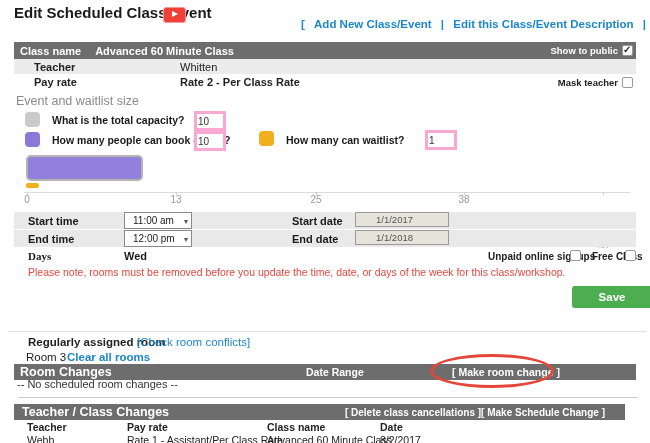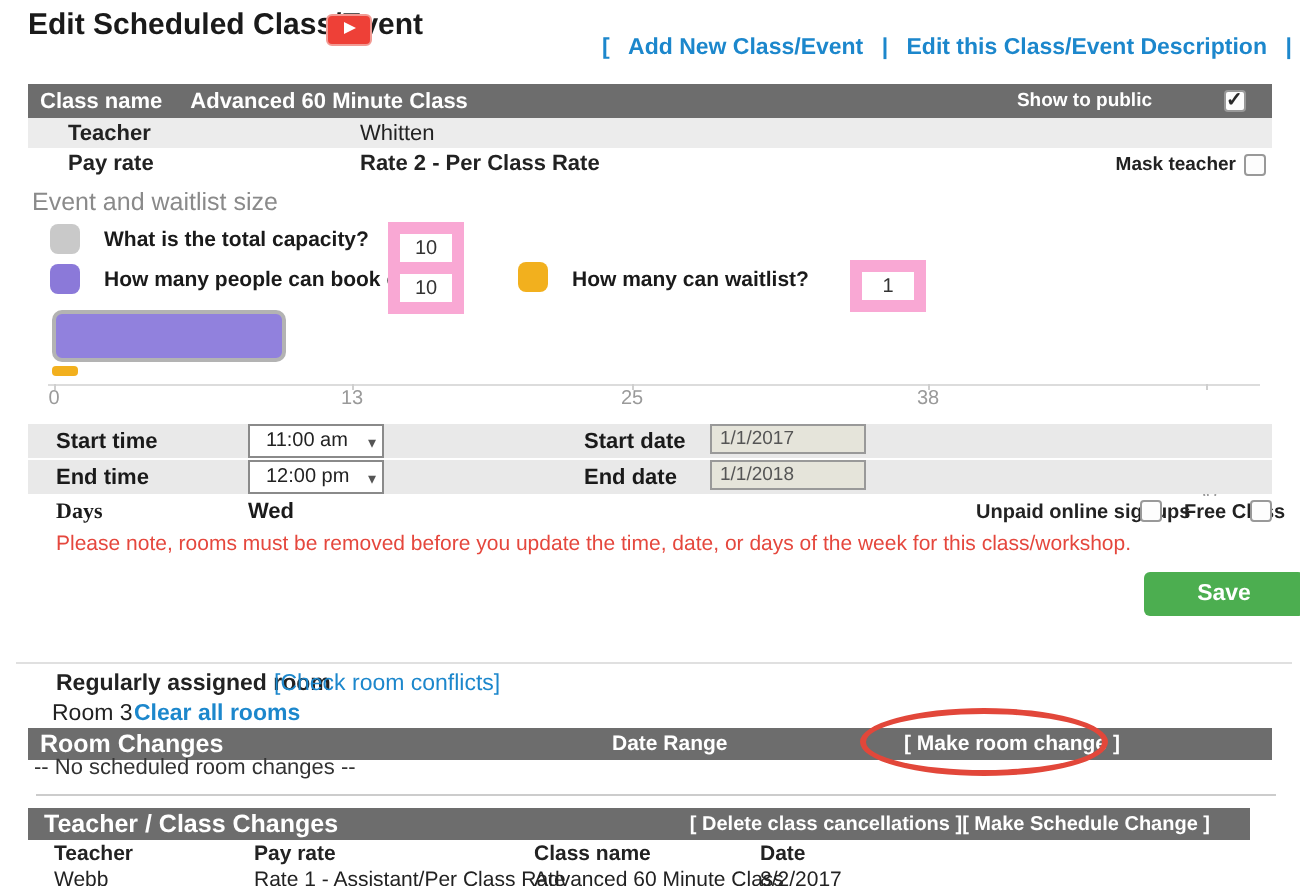--- a/index.html
+++ b/index.html
@@ -18,61 +18,61 @@
   .top-links { left:295px; top:18px; width:350px; text-align:right;
     font-size:11.5px; font-weight:bold; color:#1c87cc; white-space:nowrap; }
   .top-links span { margin-left:6px; }
   .top-links .lnk { cursor:pointer; }
 
   
   .darkbar { background:#6d6d6d; color:#fff; display:flex; align-items:center; }
   .classbar { left:14px; top:42px; width:622px; height:17px; font-size:11px; font-weight:bold; }
   .classbar .k { margin-left:6px; }
   .classbar .v { margin-left:14px; }
-  .classbar .right { margin-left:auto; margin-right:13px; font-size:9.5px; display:flex; align-items:center;gap:32px; }
+  .classbar .right { margin-left:auto; margin-right:3px; font-size:9.5px; display:flex; align-items:center; }
 
   
   .inforow { left:14px; width:622px; display:flex; align-items:center; font-size:11px; }
   .row-teacher { top:59px; height:15px; background:#ececec; }
   .row-payrate { top:74px; height:16px; background:#ffffff; }
   .inforow .lbl { margin-left:20px; width:146px; font-weight:bold; }
   .inforow .right { margin-left:auto; margin-right:3px; font-size:9.5px; font-weight:bold; display:flex; align-items:center; }
 
   
   .cb { width:9px; height:9px; border:1px solid #999; background:#fdfdfd; border-radius:2px;
     display:inline-block; position:relative; margin-left:4px; cursor:pointer; }
   .cb.abs { position:absolute; margin:0; }
   .cb.checked::after { content:"\2713"; position:absolute; left:0px; top:-2px;
     font-size:10px; font-weight:bold; color:#2a2a2a; }
 
   
   .sec-title { left:16px; top:94px; font-size:12.5px; color:#8a8a8a; }
   .swatch { width:15px; height:15px; border-radius:4px; }
   .q-lbl { font-size:10.5px; font-weight:bold; color:#1a1a1a; }
-  .numin { width:24px; height:12px; border:6px solid #f9a8d4; background:#fff; text-align:center;
+  .numin { width:24px; height:12px; border:3px solid #f9a8d4; background:#fff; 
     font-size:10px; padding:1px; font-family:inherit; color:#333; }
 
   .bar-online { left:26px; top:155px; width:113px; height:22px; background:#9181dd;
     border:2px solid #b3b3b3; border-radius:5px; }
   .bar-wait { left:26px; top:183px; width:13px; height:5px; background:#f2b01e; border-radius:2px; }
   .axis { left:24px; top:192px; width:606px; border-top:1px solid #dcdcdc; }
   .tick-lbl { top:194px; font-size:10px; color:#9a9a9a; transform:translateX(-50%); }
   .tick-mark { top:192px; width:1px; height:3px; background:#cfcfcf; }
 
   
   .formrow { left:14px; width:622px; }
   .rowA { top:212px; height:17px; background:#e9e9e9; }
   .rowB { top:230px; height:17px; background:#e9e9e9; }
   .rowC { top:248px; height:15px; background:#ffffff; }
   .f-lbl { font-size:11px; font-weight:bold; color:#1a1a1a; }
   .sel { width:58px; height:15px; background:#fff; border:1px solid #8a8a8a; font-size:10px;
     line-height:15px; padding-left:8px; color:#222; cursor:pointer; }
   .sel::after { content:"\25BE"; position:absolute; right:3px; top:1px; font-size:8px; color:#555; }
   .datein { width:72px; height:12px; background:#e5e4da; border:1px solid #999;
-    font-size:9.5px; color:#555; padding:1px 0 0 4px; }
+    font-size:9.5px; color:#555; padding:1px 0 0 20px; }
   .small-lbl { font-size:10px; font-weight:bold; }
   .note { left:28px; top:266px; font-size:10.5px; color:#e5473d; }
   .save-btn { left:572px; top:286px; width:80px; height:22px; background:#4cae50; border:none;
     border-radius:3px; color:#fff; font-weight:bold; font-size:11.5px; font-family:inherit; cursor:pointer; }
 
   .divider1 { left:8px; top:331px; width:638px; border-top:1px solid #e0e0e0; }
   .divider2 { left:18px; top:397px; width:620px; border-top:1px solid #cccccc; }
 
   
   .assigned-lbl { left:28px; top:336px; font-size:11.5px; font-weight:bold; }

